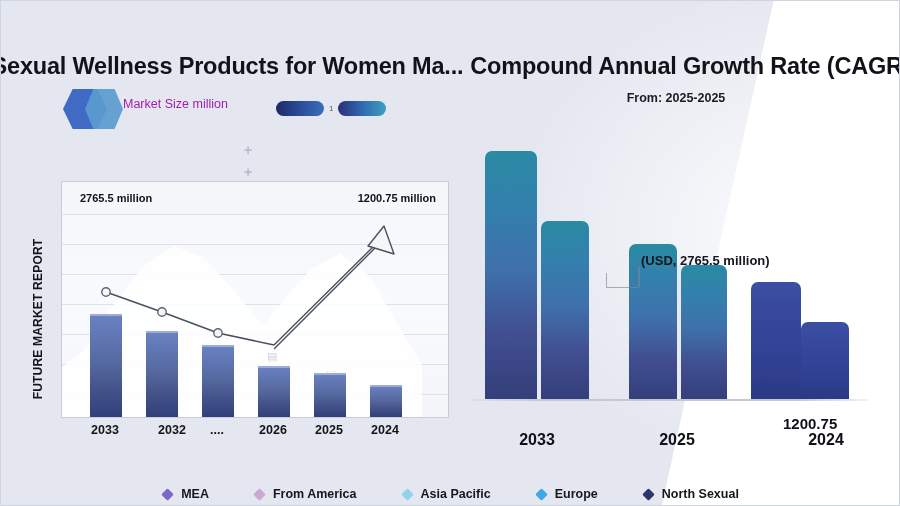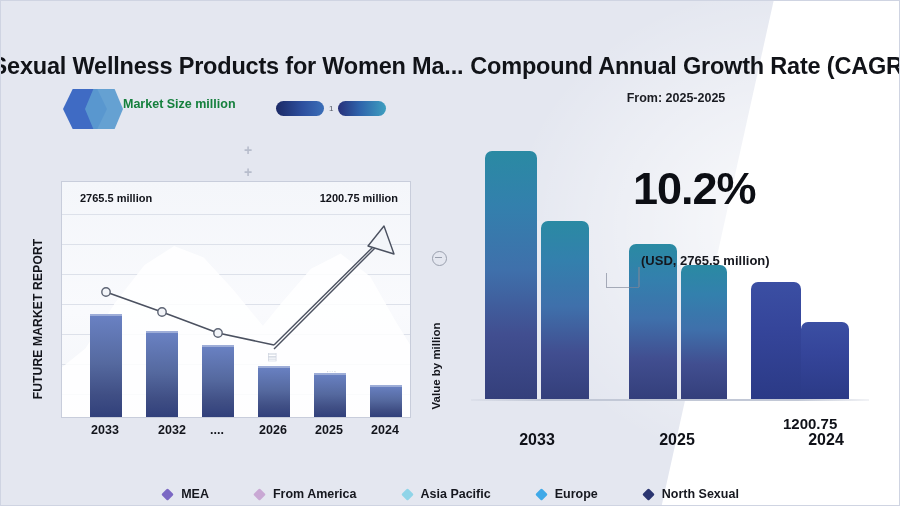--- a/index.html
+++ b/index.html
@@ -54,34 +54,34 @@
     clip-path:polygon(22% 0,78% 0,100% 50%,78% 100%,22% 100%,0 50%);
   }
   .logo-mark .hex-light{
     position:absolute;left:22px;top:0;width:38px;height:40px;
     background:#5b9bd0;
     clip-path:polygon(22% 0,78% 0,100% 50%,78% 100%,22% 100%,0 50%);
     opacity:.93;
   }
   .logo-label{
     position:absolute;left:122px;top:96px;
-    font-size:12.5px;font-weight:bold;color:#15803d;
+    font-size:12.5px;font-weight:normal;color:#a21caf;
   }
   .pill-group{
     position:absolute;left:275px;top:100px;
     display:flex;align-items:center;gap:5px;
   }
   .pill{width:48px;height:15px;border-radius:9px;}
   .pill.a{background:linear-gradient(90deg,#1c2a66 0%,#2d4f9e 55%,#3b6fb8 100%);}
   .pill.b{background:linear-gradient(90deg,#27307a 0%,#2f63ab 45%,#3e9fc0 100%);}
   .pill-sep{font-size:8px;color:#555a66;}
 
   
   .left-chart{
-    position:absolute;left:60px;top:180px;width:350px;height:237px;
+    position:absolute;left:60px;top:180px;width:388px;height:237px;
     background:linear-gradient(180deg,#f4f6fa 0%,#f9fafd 55%,#f3f5f9 100%);
     border:1px solid #c8cddb;
     box-sizing:border-box;
     overflow:hidden;
   }
   .grid-line{position:absolute;left:0;width:100%;height:1px;background:#dde1ea;}
   .hill{
     position:absolute;left:-10px;bottom:0;width:370px;height:190px;
     background:#ffffff;opacity:.85;
     clip-path:polygon(0 100%, 0 78%, 9% 64%, 17% 40%, 25% 20%, 33% 10%, 41% 16%, 49% 33%, 57% 52%, 62% 40%, 70% 22%, 78% 14%, 86% 26%, 93% 50%, 100% 72%, 100% 100%);
@@ -286,21 +286,20 @@
     <div class="bar-right" style="left:210px;width:46px;height:134px;"></div>
     <div class="notch" style="left:206px;bottom:32px;width:4px;height:134px;"></div>
 
     <div class="bar-right navy" style="left:280px;width:50px;height:117px;"></div>
     <div class="bar-right navy" style="left:330px;width:48px;height:77px;"></div>
   </div>
 
   <div class="small-bracket"></div>
   <div class="small-bracket2"></div>
 
-  <div class="cagr">10.2%</div>
   <div class="cagr-sub">(USD, 2765.5 million)</div>
   <div class="value-note">1200.75</div>
 
   <div class="xlabels-right">
     <span style="left:66px;">2033</span>
     <span style="left:206px;">2025</span>
     <span style="left:355px;">2024</span>
   </div>
 
   <div class="legend">

